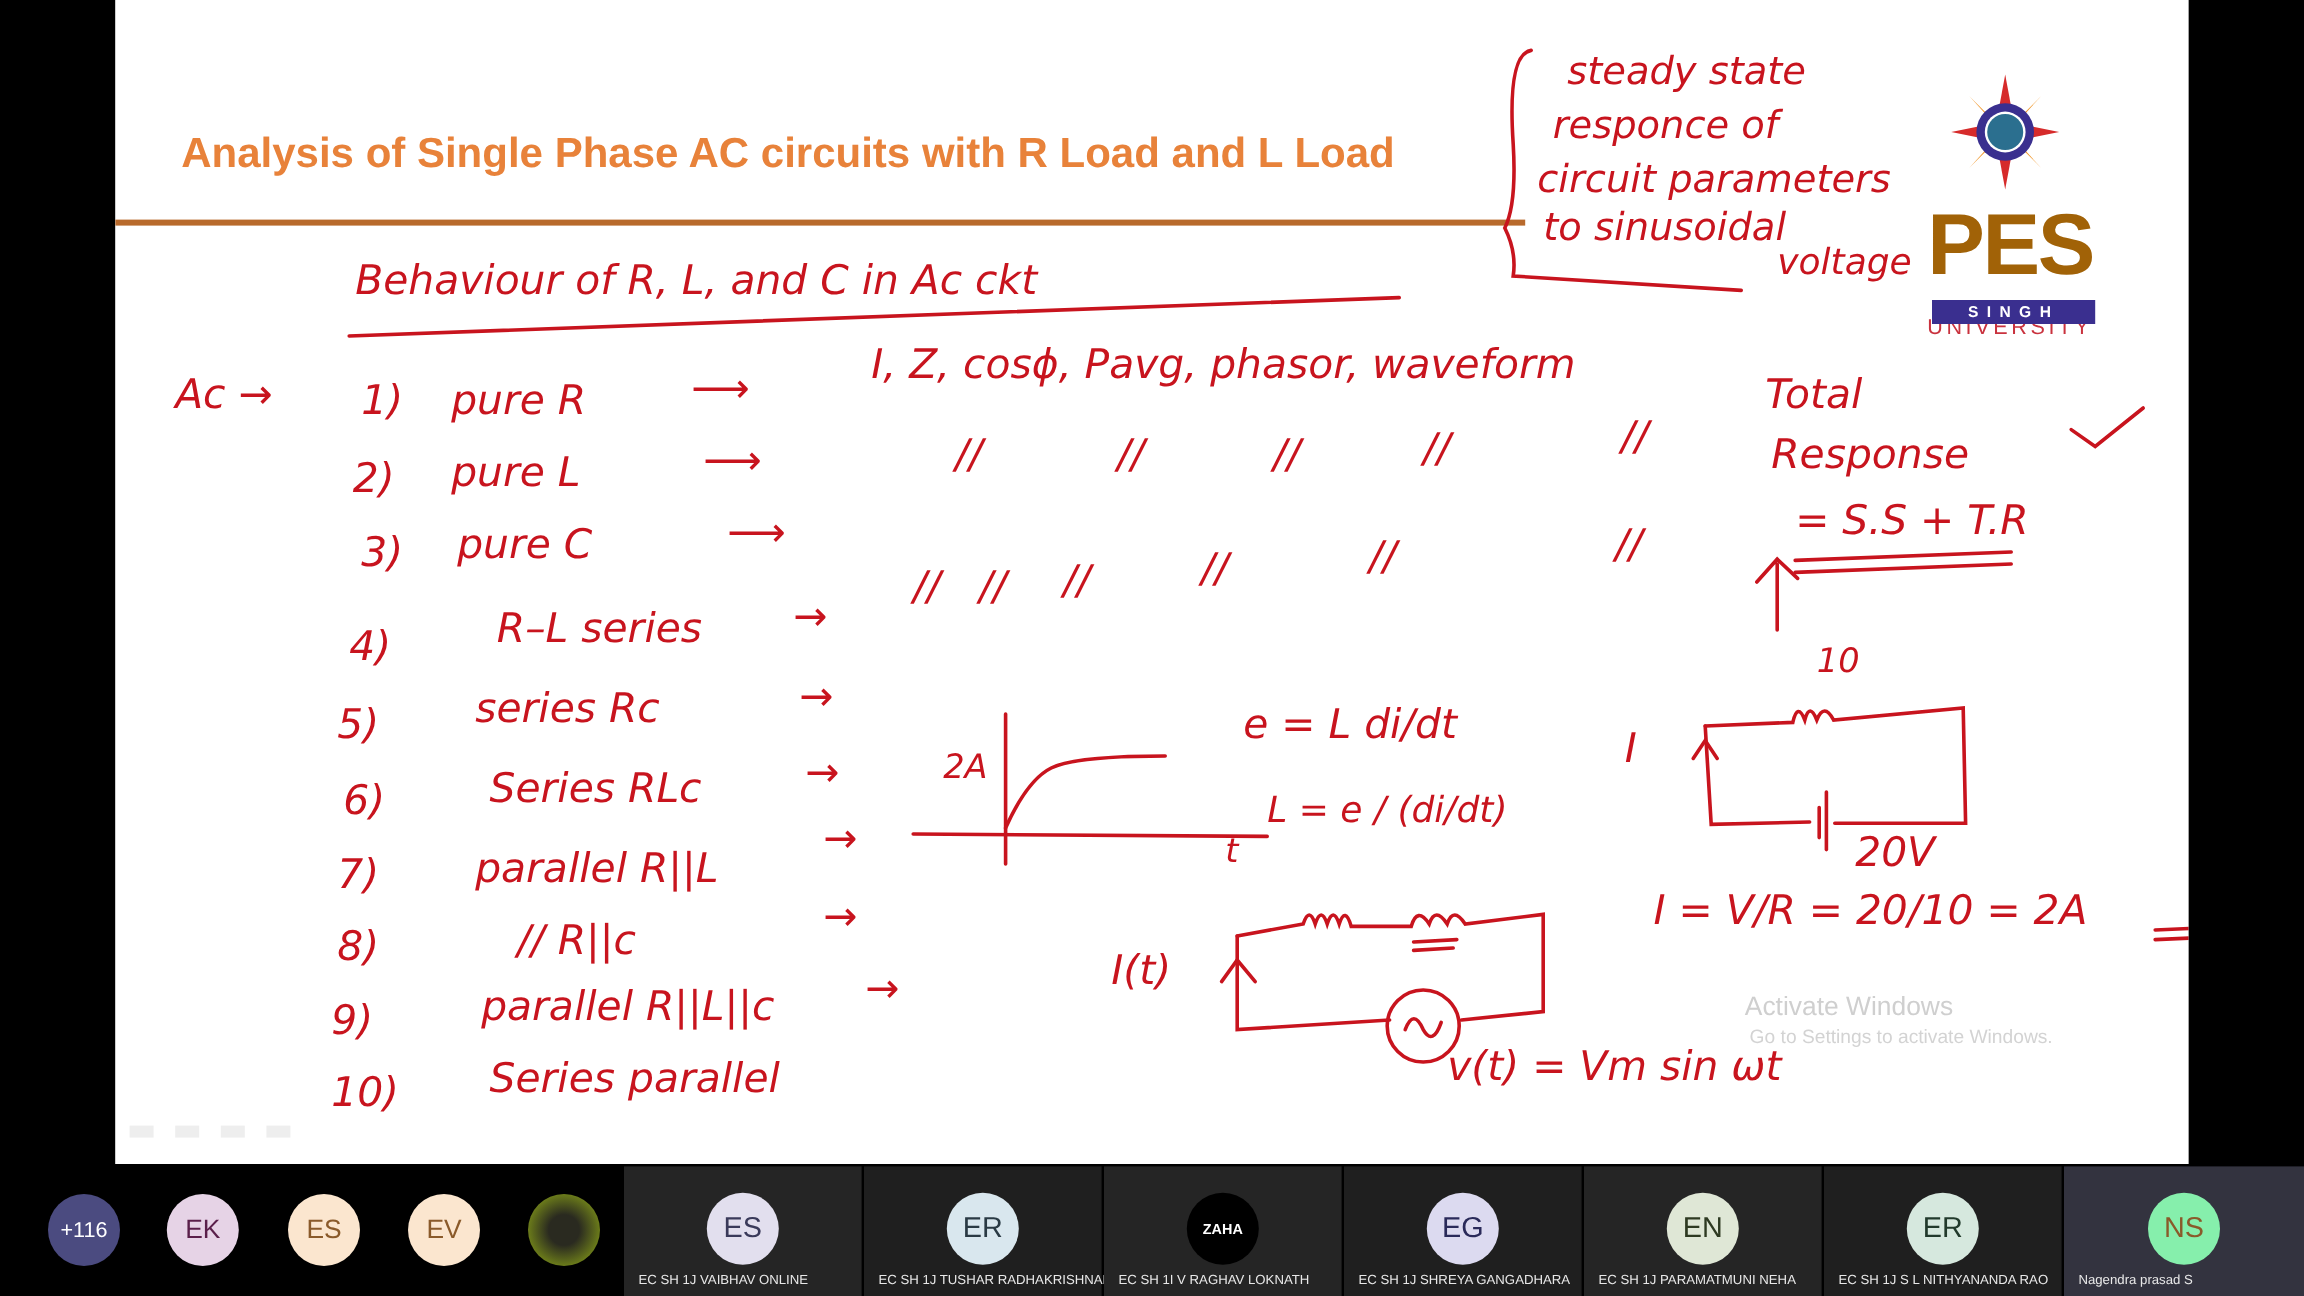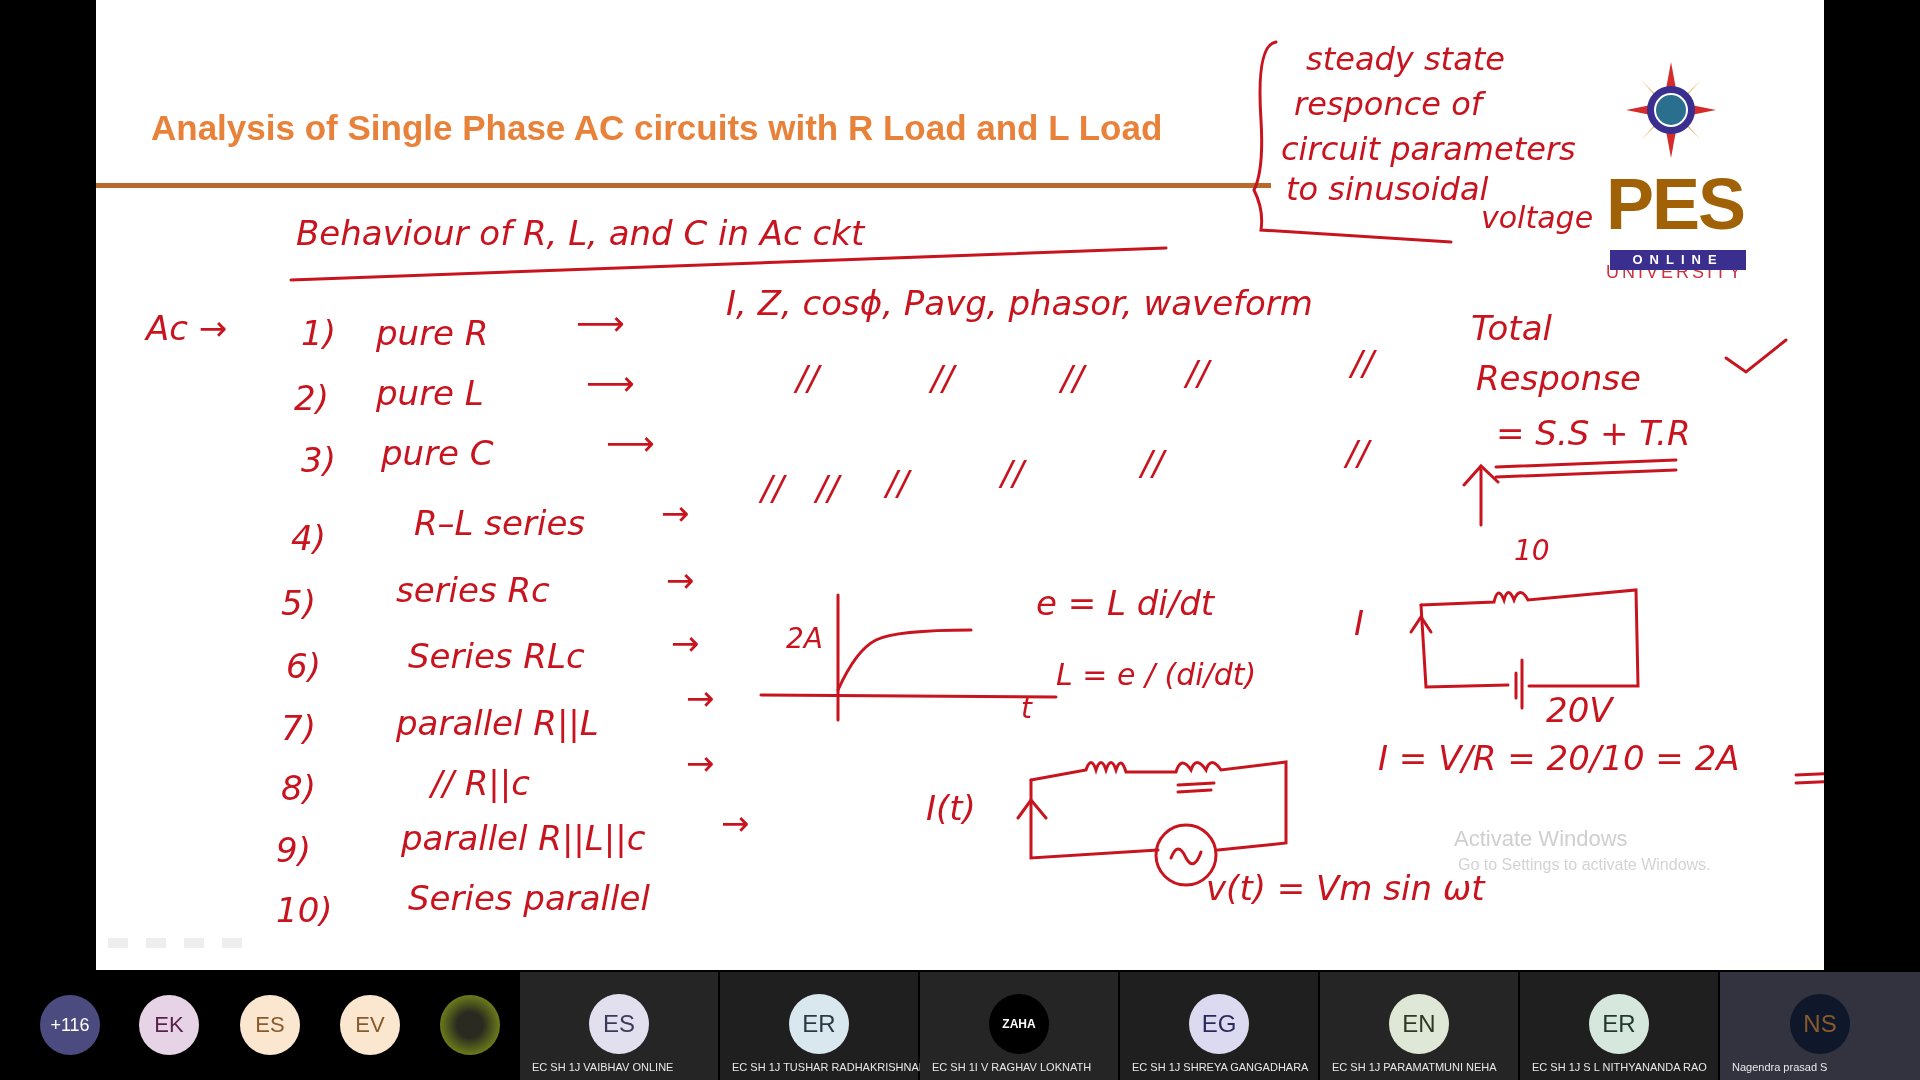--- a/index.html
+++ b/index.html
@@ -41,21 +41,21 @@
       <polygon points="45,20 70,45 75,50 65,42" fill="#f0962a"></polygon>
       <polygon points="105,20 80,45 75,50 85,42" fill="#f0962a"></polygon>
       <polygon points="45,80 70,55 75,50 65,58" fill="#f0962a"></polygon>
       <polygon points="105,80 80,55 75,50 85,58" fill="#f0962a"></polygon>
       <circle cx="75" cy="50" r="24" fill="#3a2f8f"></circle>
       <circle cx="75" cy="50" r="17" fill="#fff"></circle>
       <circle cx="75" cy="50" r="15" fill="#2b6f8f"></circle>
     </svg>
     <div class="logo-pes">PES</div>
     <div class="logo-uni">UNIVERSITY</div>
-    <div class="logo-online">ONLINE</div>
+    <div class="logo-online">SINGH</div>
   </div>
 
   <svg class="ink" viewBox="0 0 1728 970">
     <g stroke="#c8141e" stroke-width="3" fill="none" stroke-linecap="round">
 
       <path d="M1180,42 Q1160,45 1165,120 Q1168,170 1158,190 Q1168,210 1165,230 L1355,242"></path>
 
       <path d="M195,280 L1070,248"></path>
 
       <path d="M665,695 L960,697"></path>
@@ -182,15 +182,15 @@
 </div>
 <div class="tile" style="left:1320px;width:198px">
   <div class="av" style="background:#dfe7d6;color:#2e3a22">EN</div>
   <div class="nm">EC SH 1J PARAMATMUNI NEHA</div>
 </div>
 <div class="tile" style="left:1520px;width:198px;background:#1f1f1f">
   <div class="av" style="background:#d6e8de;color:#223a2c">ER</div>
   <div class="nm">EC SH 1J S L NITHYANANDA RAO</div>
 </div>
 <div class="tile" style="left:1720px;width:200px;background:#33333f">
-  <div class="av" style="background:#0f172a;color:#8a5a2a">NS</div>
+  <div class="av" style="background:#86efac;color:#8a5a2a">NS</div>
   <div class="nm">Nagendra  prasad S</div>
 </div>
 
 </body></html>

